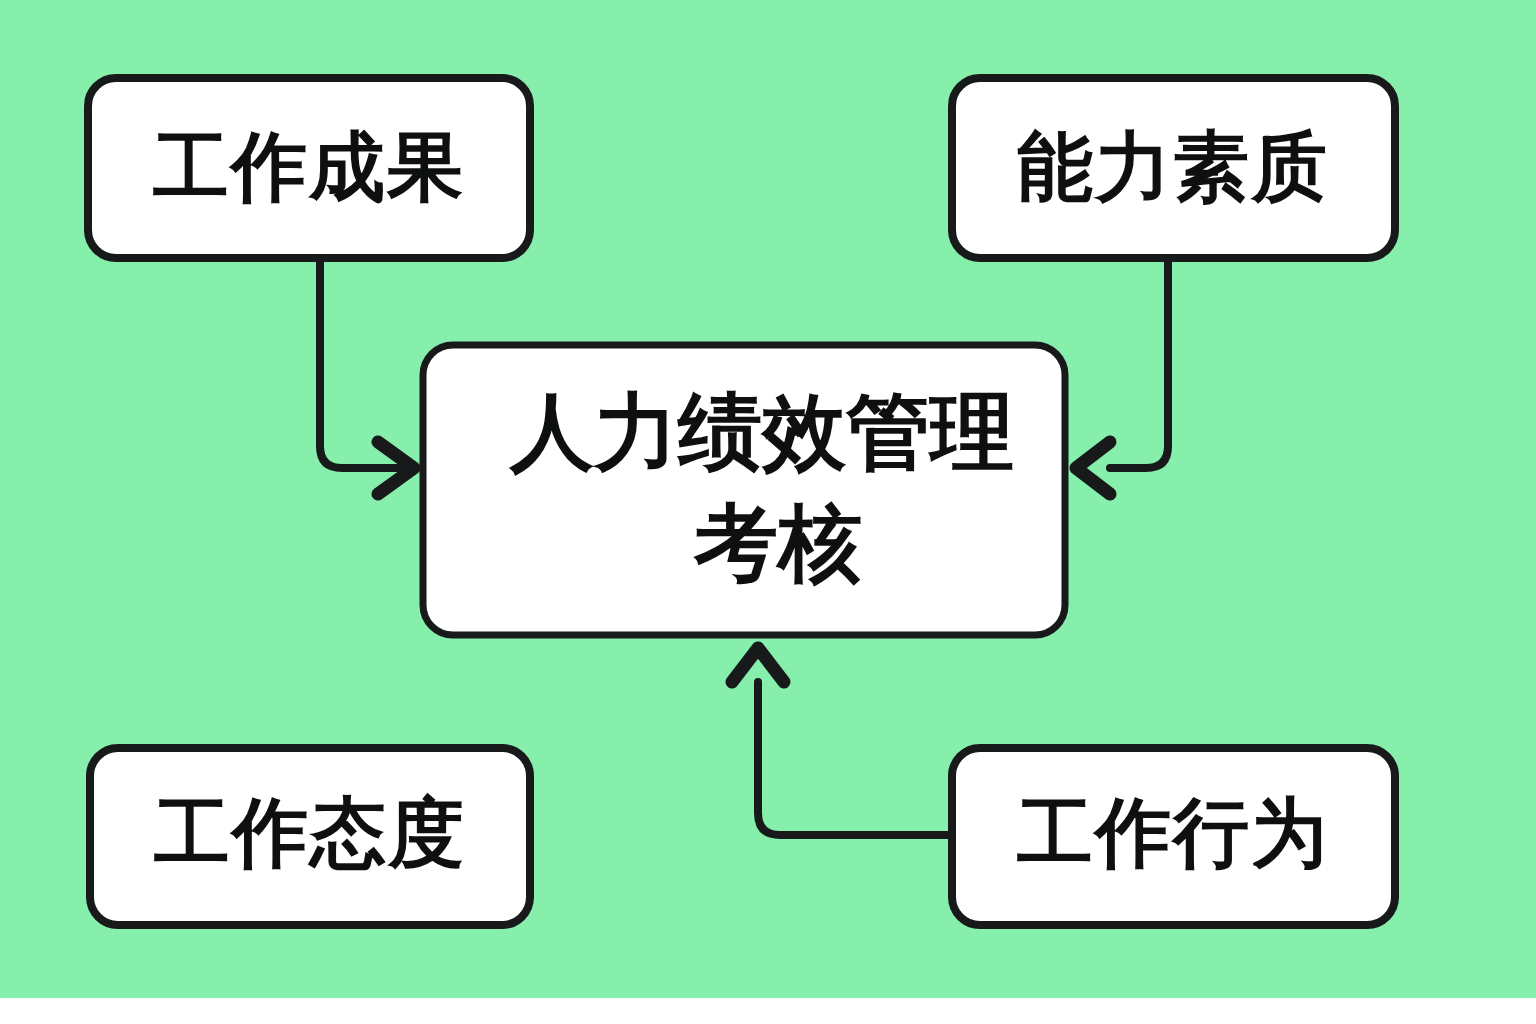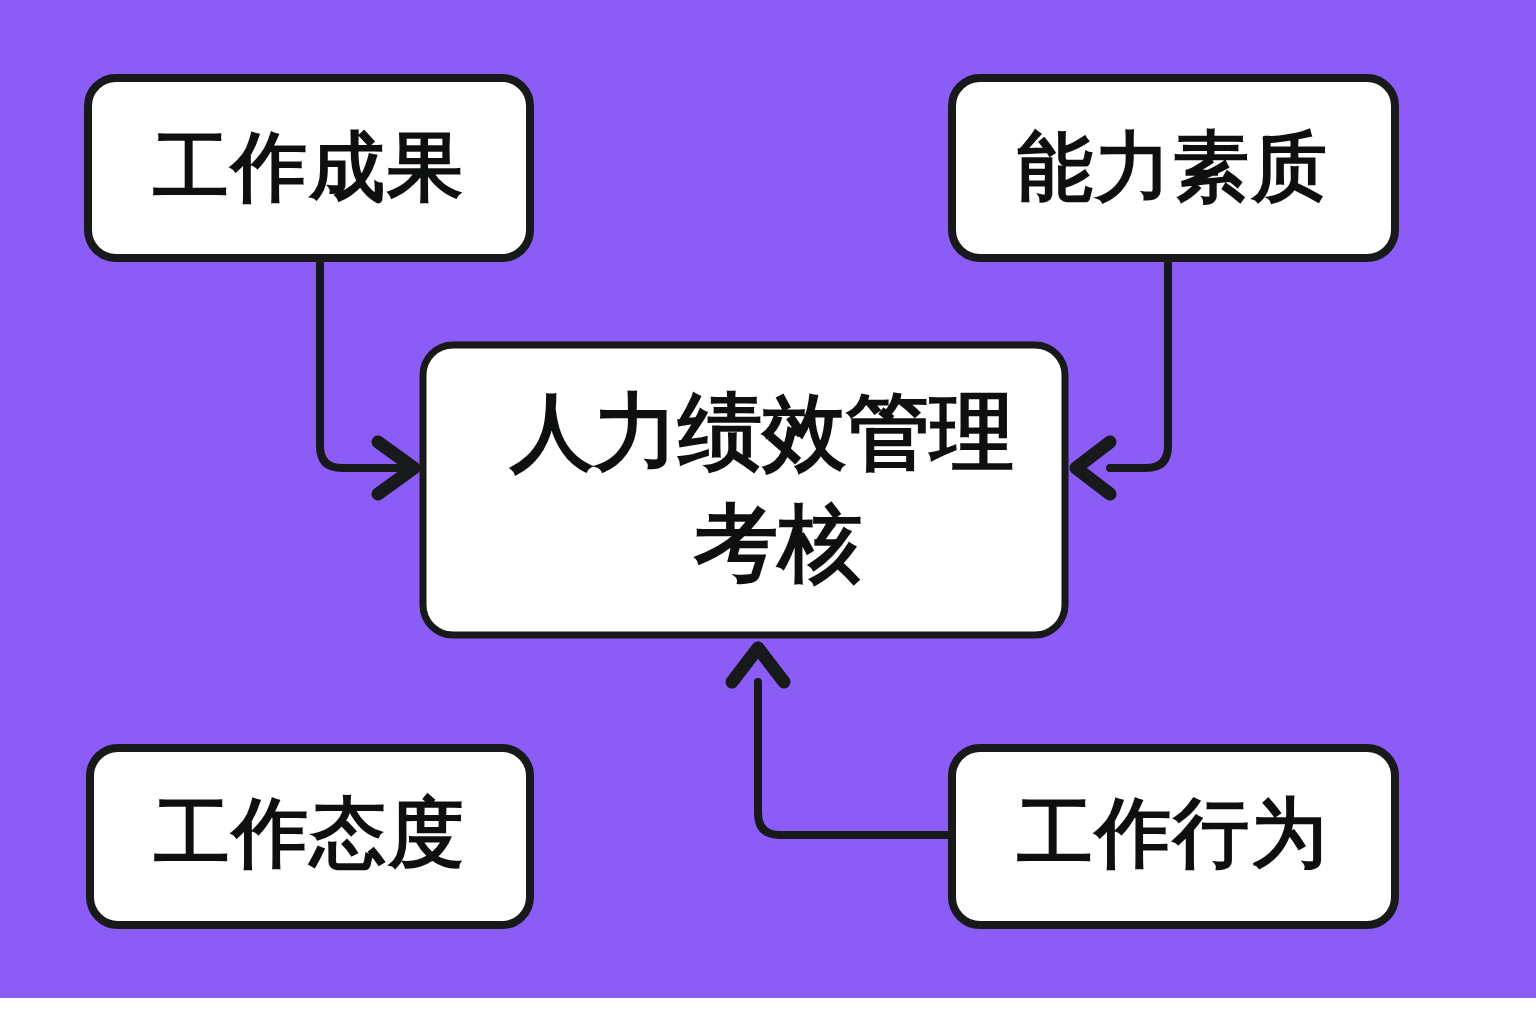--- a/index.html
+++ b/index.html
@@ -10,21 +10,21 @@
   body {
     width: 1536px;
     height: 1024px;
     overflow: hidden;
     font-family: "DejaVu Sans", "Liberation Sans", sans-serif;
   }
   #diagram-root {
     position: relative;
     width: 1536px;
     height: 998px;
-    background: #8b5cf6;
+    background: #86efac;
   }
   svg.canvas {
     position: absolute;
     top: 0;
     left: 0;
     width: 1536px;
     height: 1024px;
     display: block;
   }
   .node-rect {

